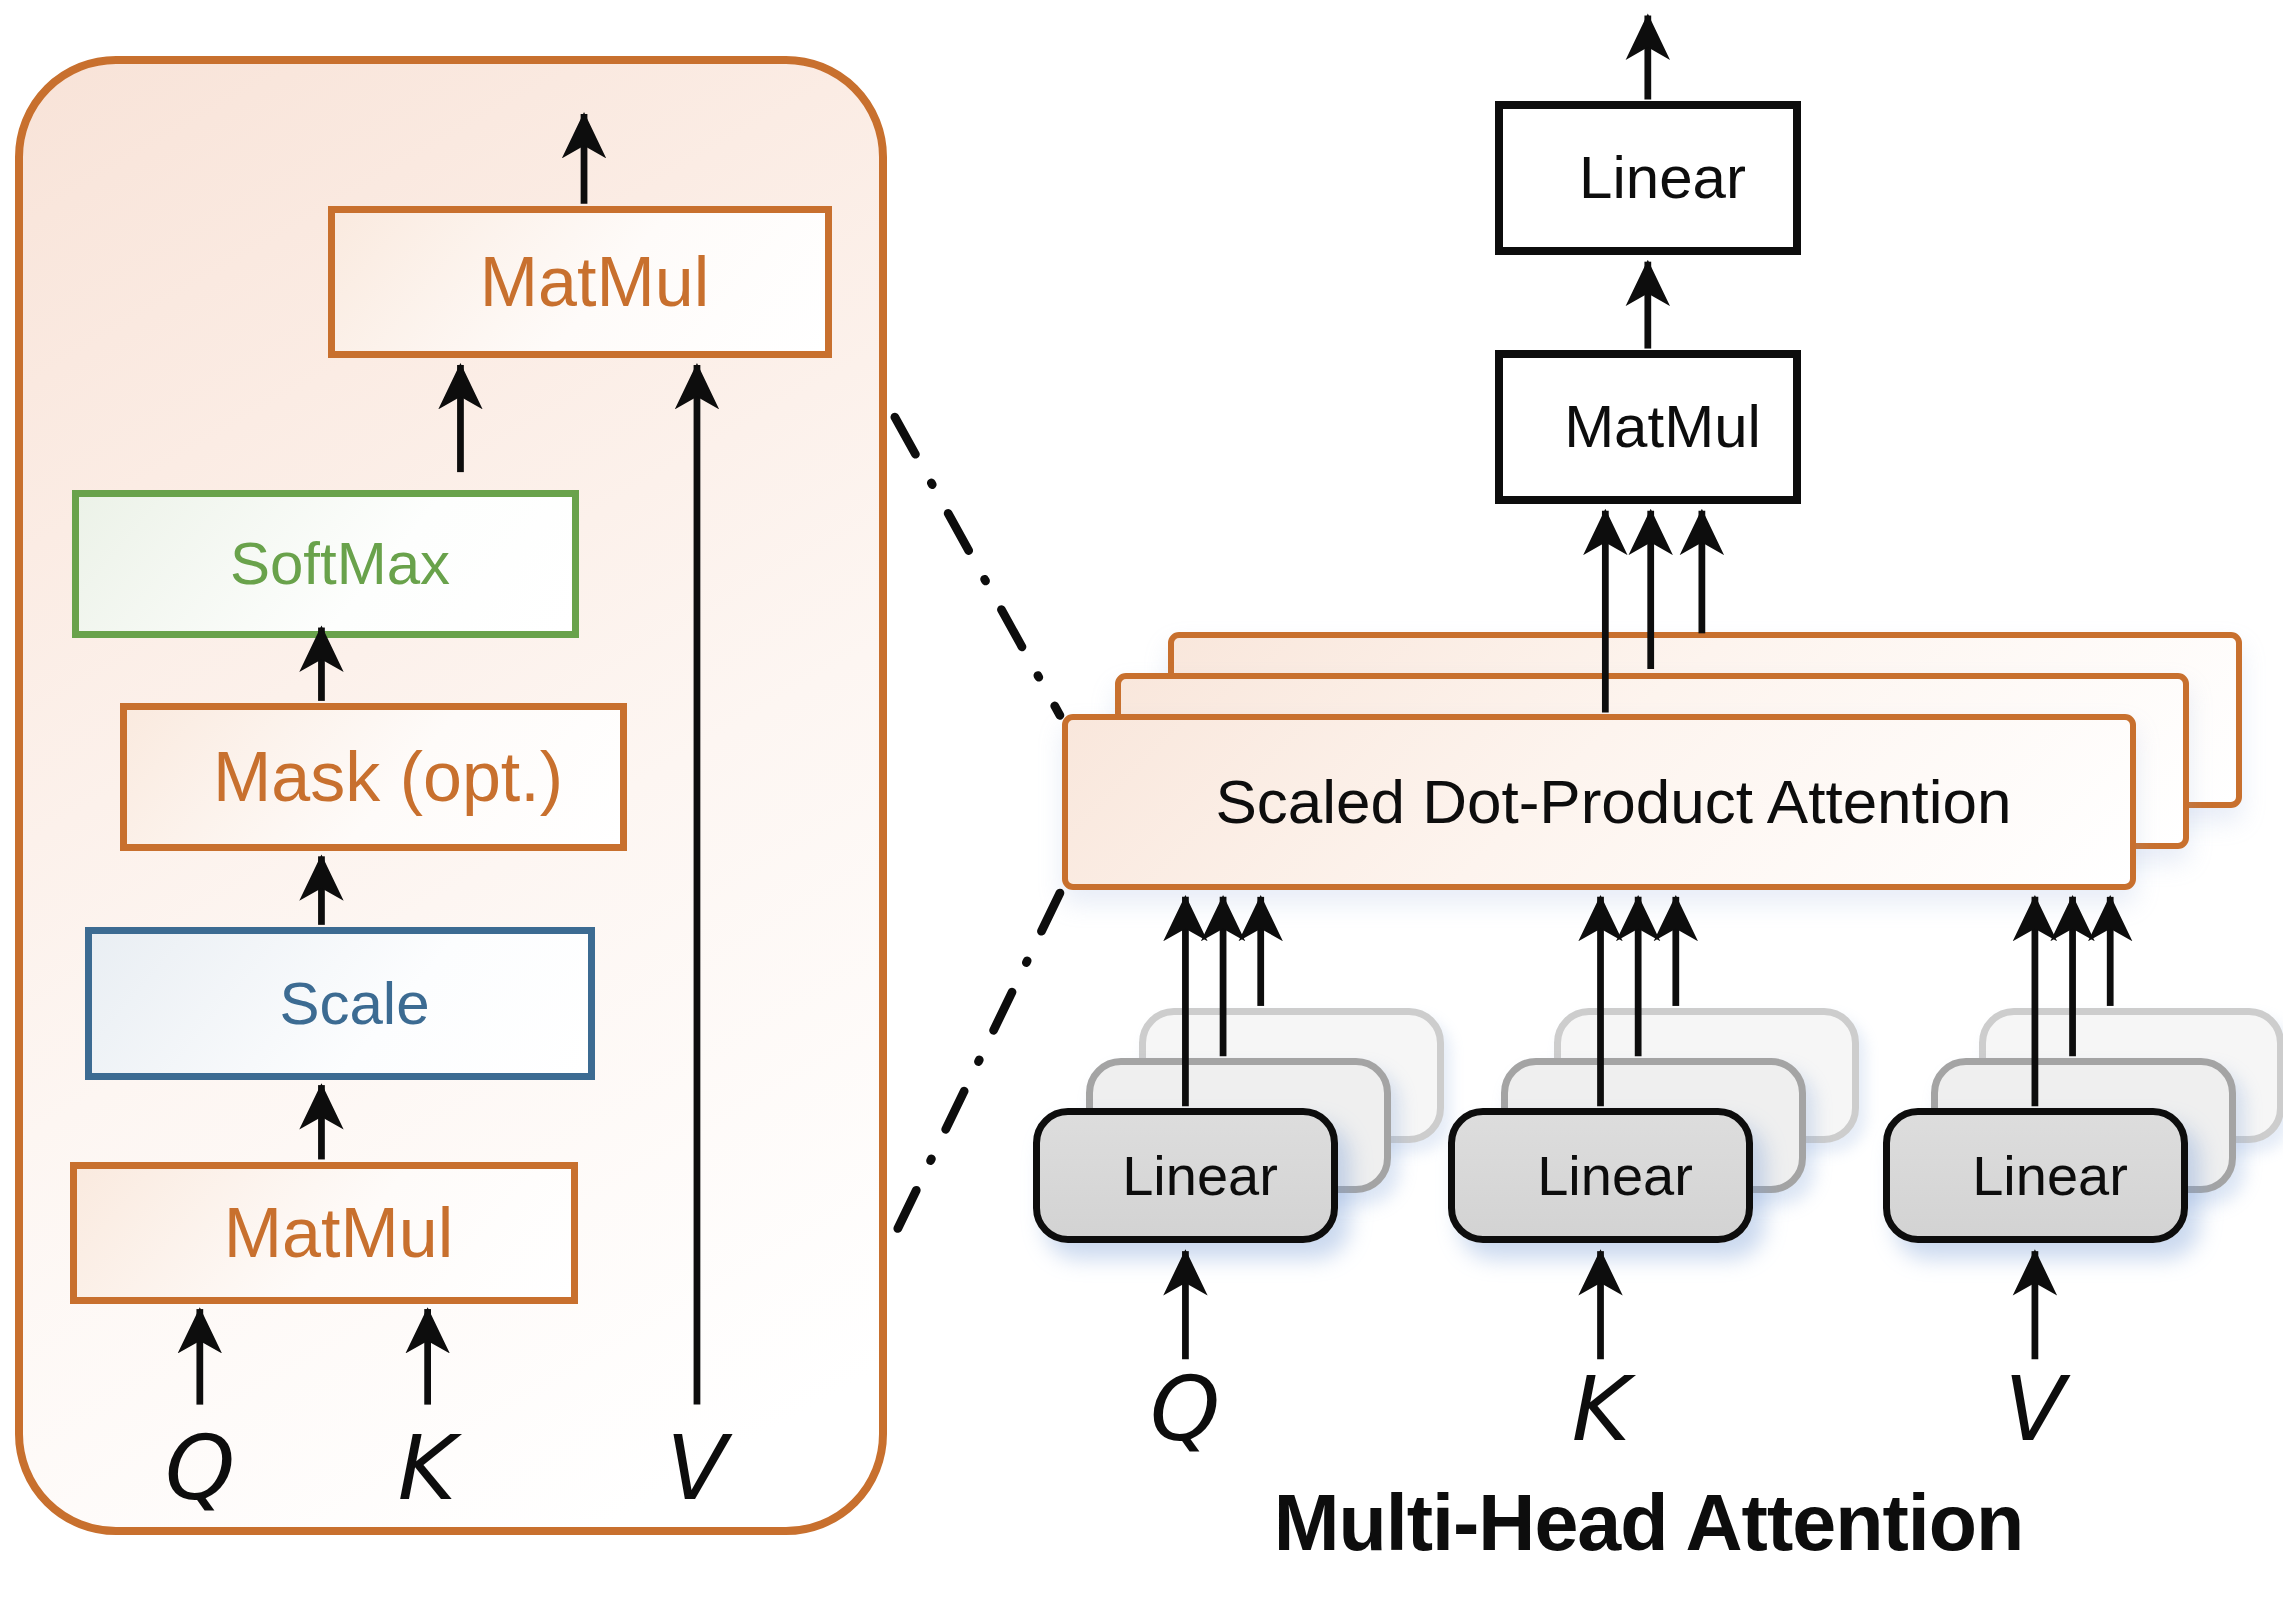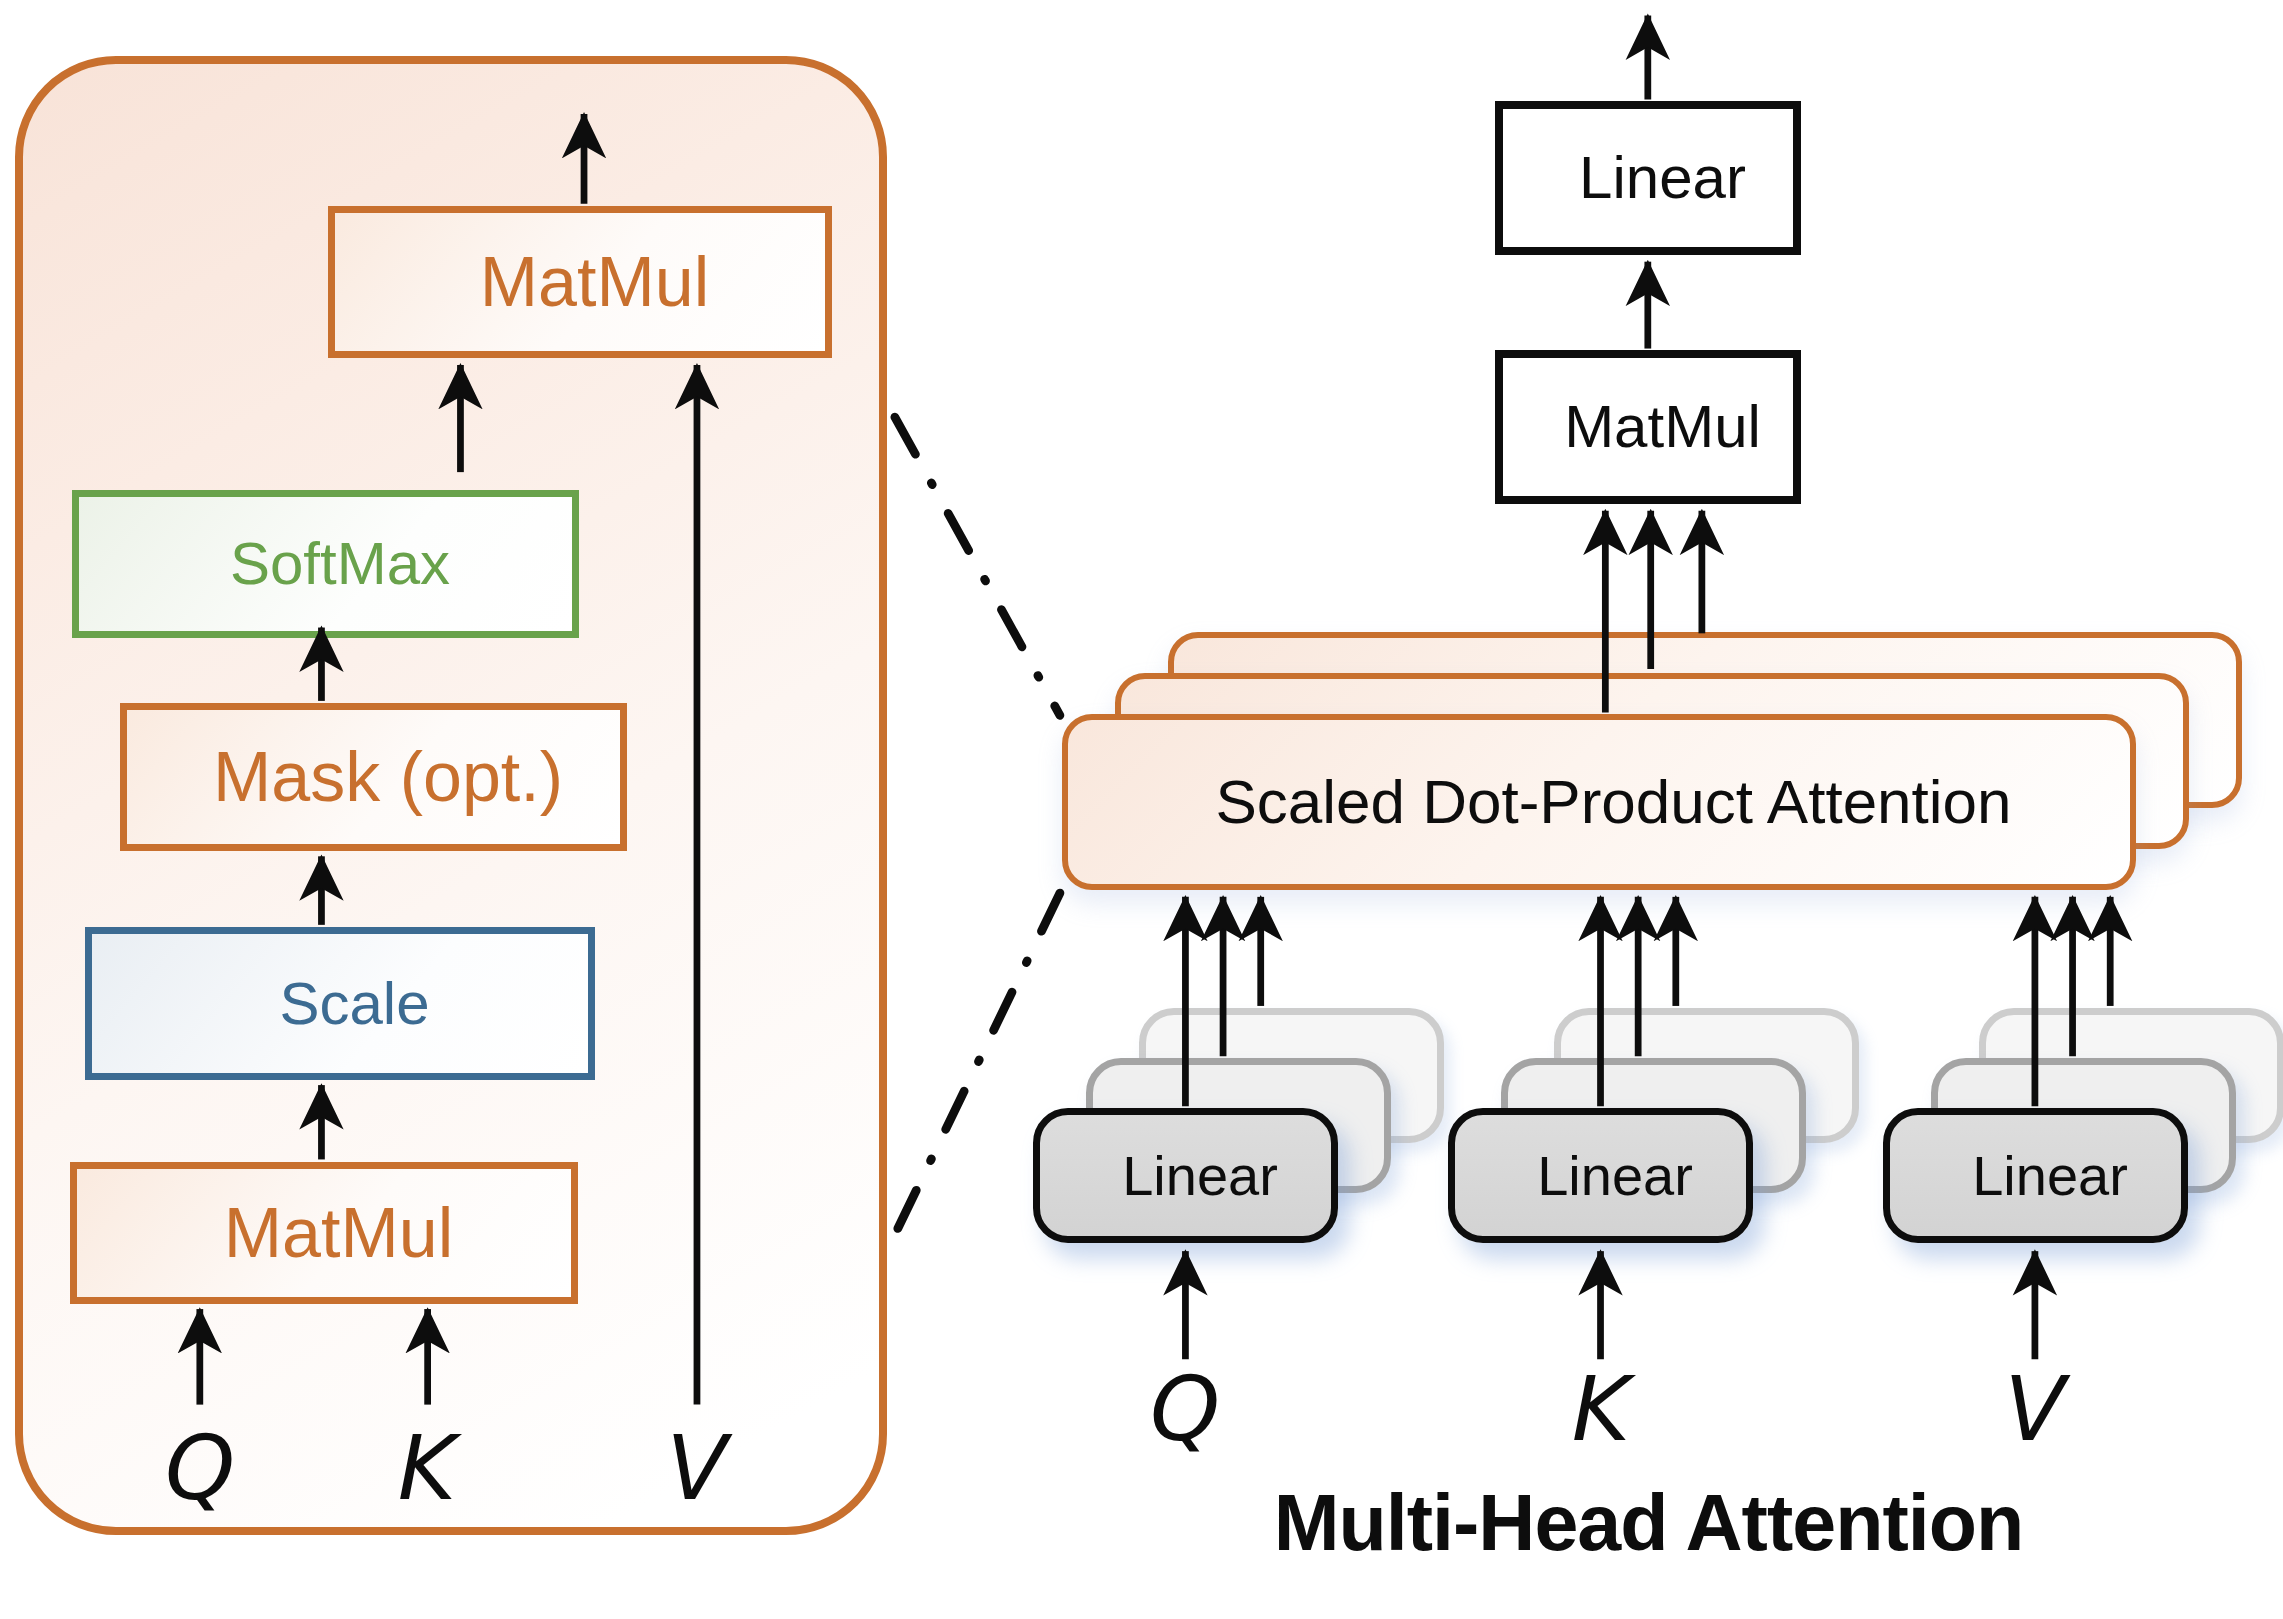--- a/index.html
+++ b/index.html
@@ -27,21 +27,21 @@
       font-size:70px;}
   .gb{border:7.7px solid var(--green);color:var(--green);
       background:linear-gradient(130deg,#ecf2e8 0%,#fdfefd 60%,#ffffff 100%);
       font-size:60px;}
   .bb{border:7.7px solid var(--blue);color:var(--blue);
       background:linear-gradient(130deg,#e9eef3 0%,#fcfdfe 60%,#ffffff 100%);
       font-size:60px;}
   
   .plain{border:8.7px solid var(--ink);color:var(--ink);background:#ffffff;font-size:60px;}
   
-  .sdpa{border:6.8px solid var(--orange);border-radius:30px;
+  .sdpa{border:6.8px solid var(--orange);border-radius:11px;
         background:linear-gradient(135deg,#f9e7dc 0%,#fdf4ee 45%,#ffffff 100%);
         box-shadow:0 13.5px 25px rgba(150,175,220,.22);
         font-size:62px;color:var(--ink);}
   
   .lin{border:7.7px solid var(--ink);border-radius:35px;color:var(--ink);font-size:56px;
        background:linear-gradient(180deg,#dddddd 0%,#d3d3d3 100%);
        box-shadow:11.6px 15.4px 21px rgba(125,160,215,.40);}
   .lin.mid{border-color:#a4a4a4;background:#efefef;box-shadow:8.7px 11.6px 17.4px rgba(125,160,215,.28);}
   .lin.back{border-color:#cdcdcd;background:#f6f6f6;box-shadow:6.8px 9.7px 13.5px rgba(125,160,215,.20);}
   

